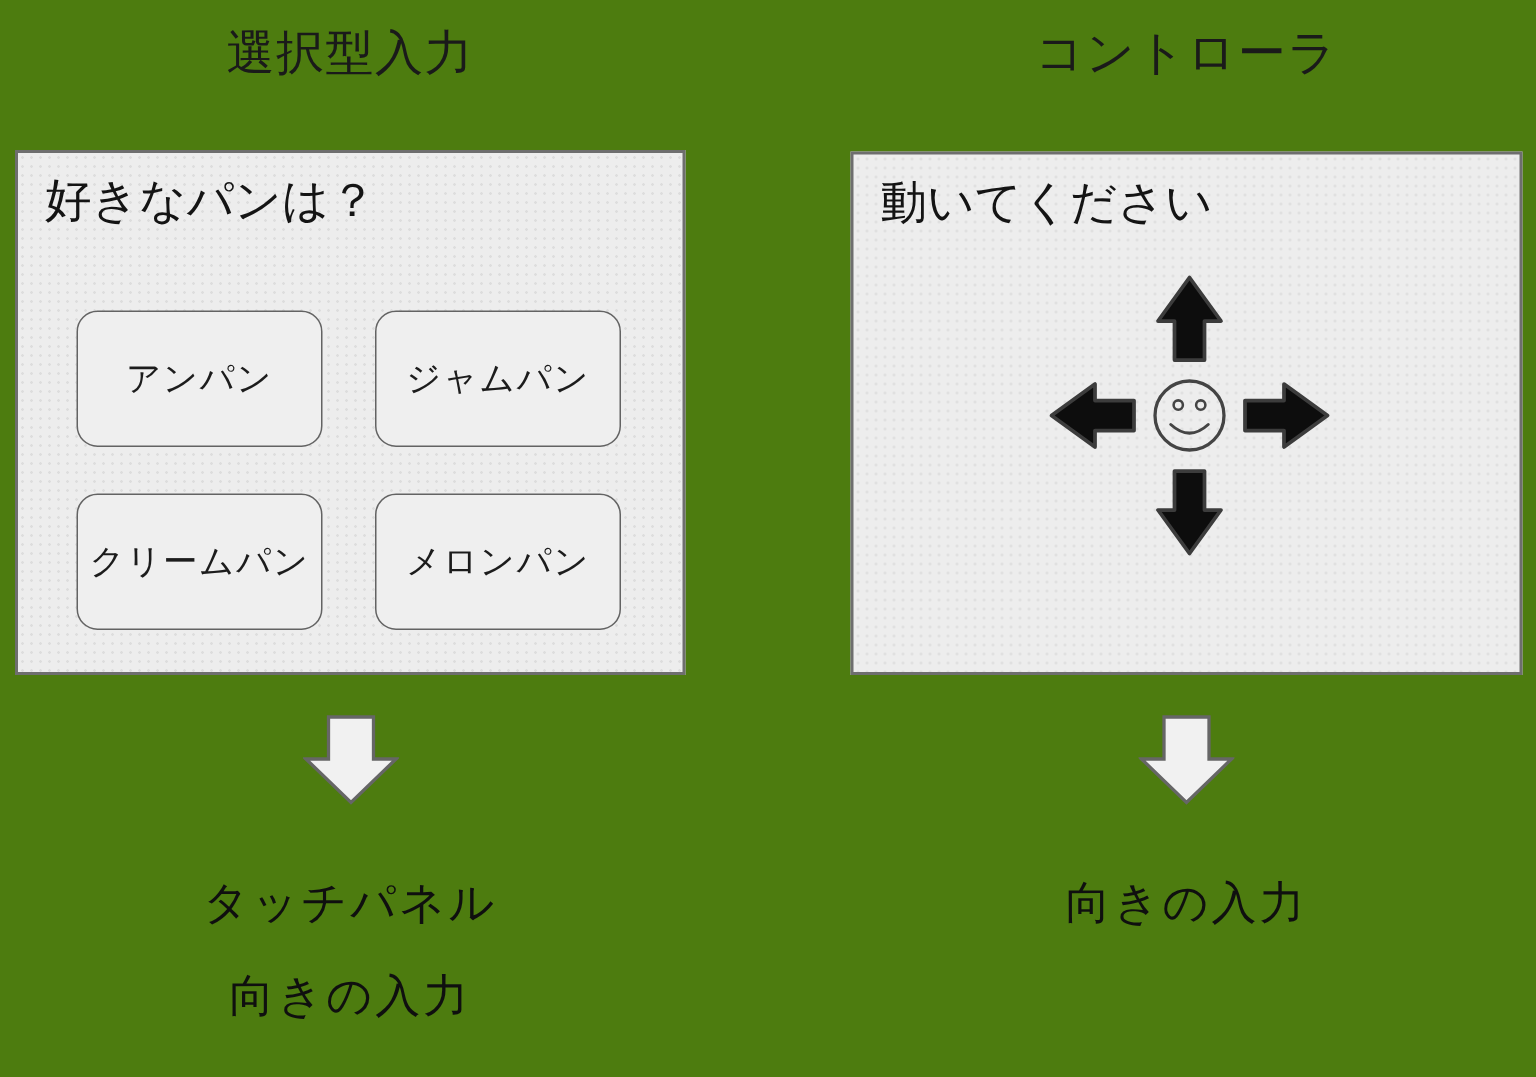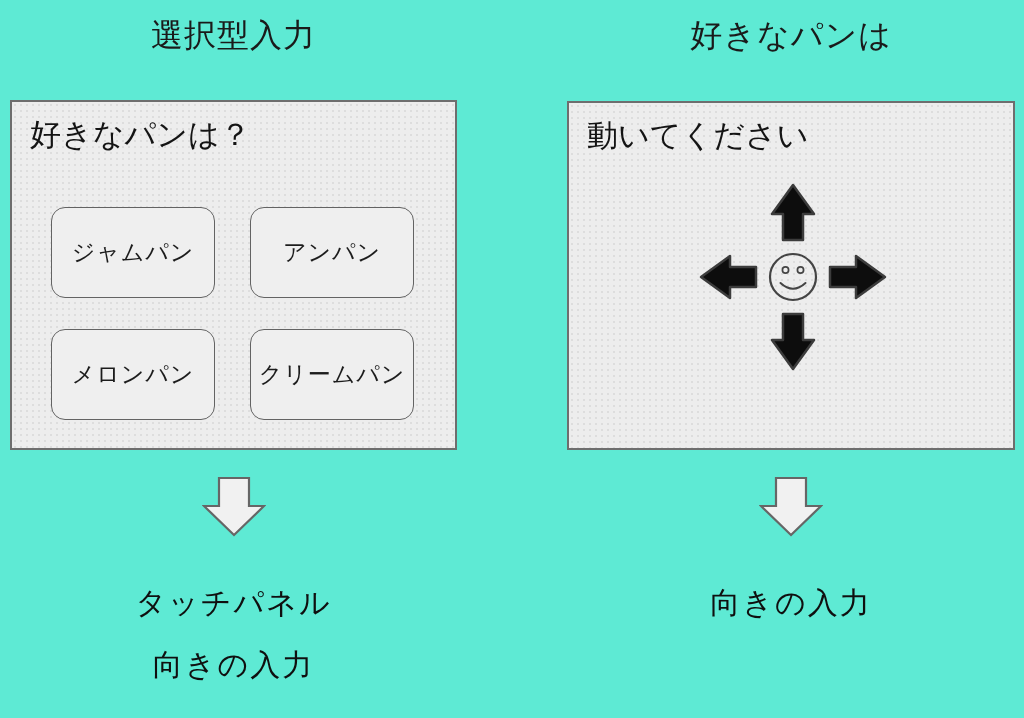--- a/index.html
+++ b/index.html
@@ -1,20 +1,20 @@
 <!DOCTYPE html>
 <html><head>
 <meta charset="utf-8">
 <style>
   html, body { margin: 0; padding: 0; background: #ffffff; }
   .canvas {
     position: relative;
     width: 1024px;
     height: 718px;
-    background: #5eead4;
+    background: #4d7c0f;
     font-family: "DejaVu Sans", "Liberation Sans", sans-serif;
     color: #111111;
     overflow: hidden;
   }
   .col-title {
     position: absolute;
     top: 14px;
     font-size: 32px;
     line-height: 42px;
     text-align: center;
@@ -102,29 +102,29 @@
   .caption.left  { left: 10px;  width: 447px; }
   .caption.right { left: 567px; width: 448px; }
 </style>
 </head>
 <body>
 
 <div class="canvas">
 
   <div class="col-title left">選択型入力</div>
 
-  <div class="col-title right">好きなパンは</div>
+  <div class="col-title right">コントローラ</div>
 
   <div class="panel left">
     <div class="panel-header">好きなパンは？</div>
     <div class="btn-grid">
+      <button class="bread-btn">アンパン</button>
       <button class="bread-btn">ジャムパン</button>
-      <button class="bread-btn">アンパン</button>
+      <button class="bread-btn">クリームパン</button>
       <button class="bread-btn">メロンパン</button>
-      <button class="bread-btn">クリームパン</button>
     </div>
   </div>
 
   <div class="panel right">
     <div class="panel-header">動いてください</div>
     <div class="cross-graphic">
       <svg width="200" height="200" viewBox="0 0 200 200">
         <g fill="#0d0d0d" stroke="#3c3c3c" stroke-width="2.5" stroke-linejoin="round">
           <polygon points="100,8 121,37 110,37 110,63 90,63 90,37 79,37"></polygon>
           <polygon points="100,8 121,37 110,37 110,63 90,63 90,37 79,37" transform="rotate(90 100 100)"></polygon>

